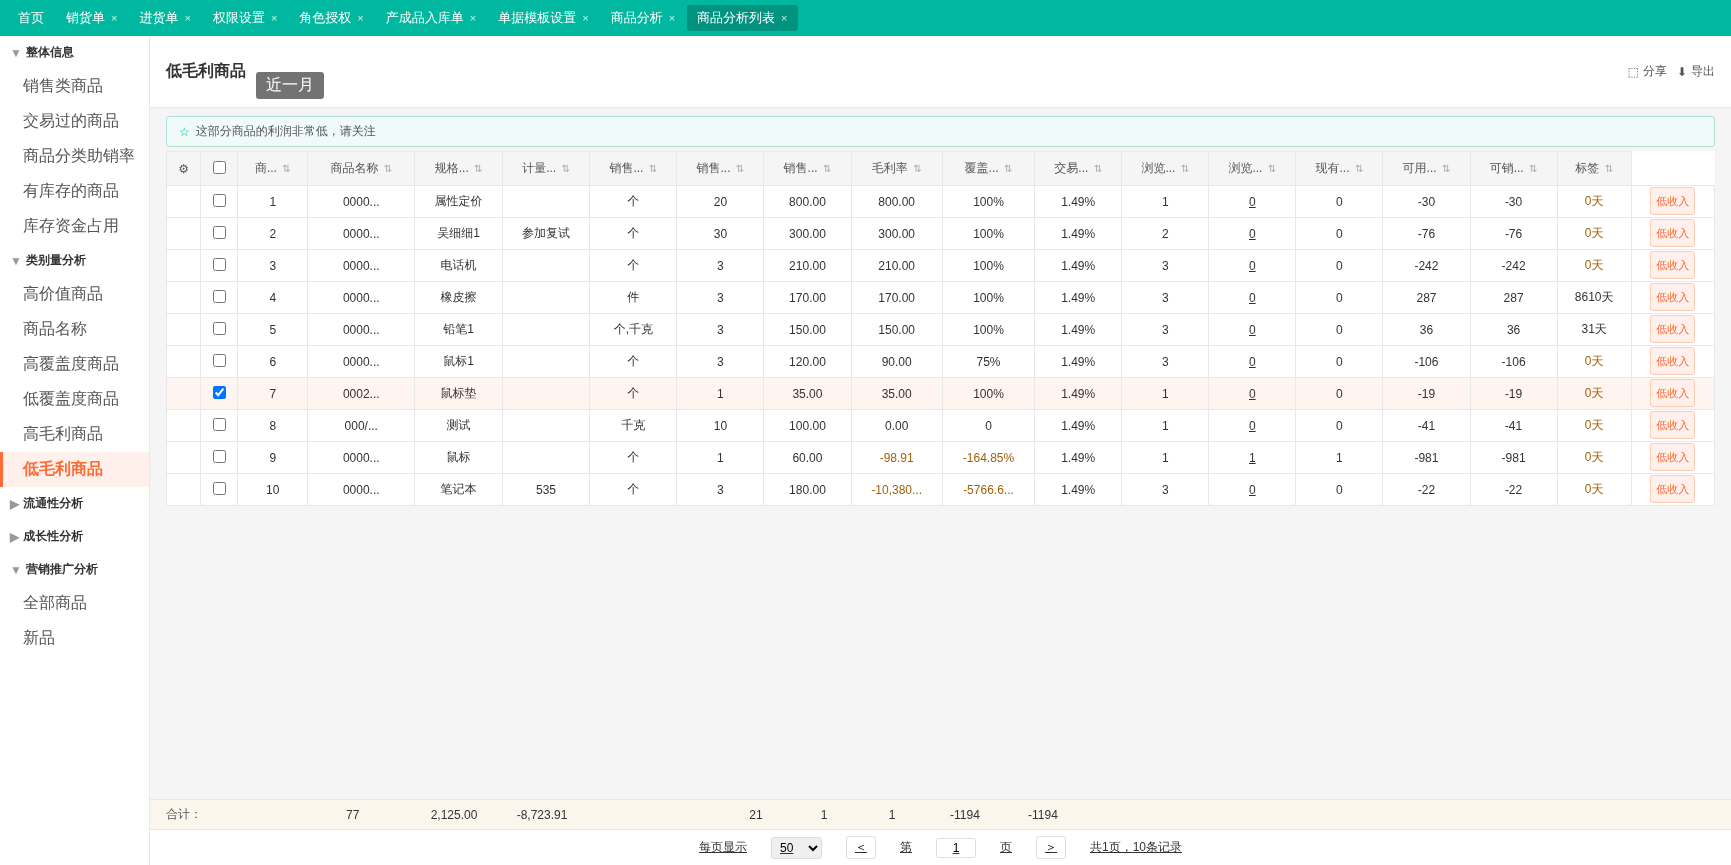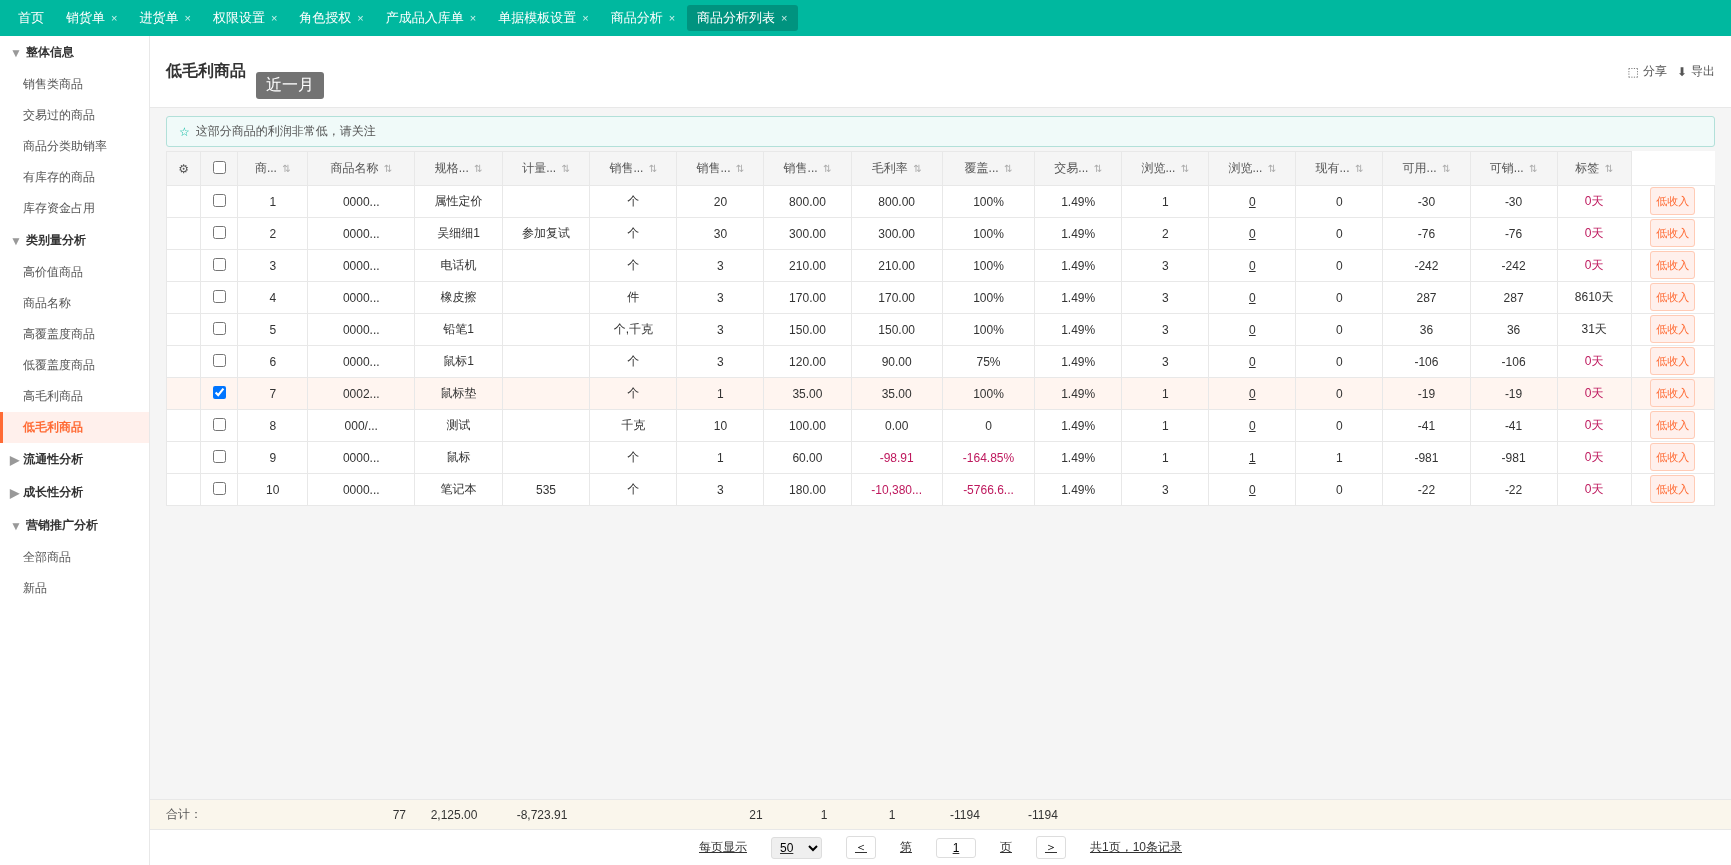--- a/index.html
+++ b/index.html
@@ -47,21 +47,21 @@
       align-items: center;
       padding: 8px 10px;
       font-size: 12px;
       color: #333;
       cursor: pointer;
       font-weight: bold;
     }
     .sidebar-group-header .arrow { margin-right: 4px; color: #999; }
     .sidebar-item {
       padding: 7px 10px 7px 20px;
-      font-size: 12px;
+      font-size: 16px;
       color: #555;
       cursor: pointer;
       border-left: 3px solid transparent;
     }
     .sidebar-item.active { background: #fff0ec; color: #ff6b35; border-left: 3px solid #ff6b35; font-weight: bold; }
 
     
     .content {
       flex: 1;
       display: flex;
@@ -174,21 +174,21 @@
     tr.highlighted td { background: #fff5f0; }
     .tag-badge {
       background: #fff0ec;
       color: #ff6b35;
       border: 1px solid #ffcbb5;
       border-radius: 3px;
       padding: 7px 5px;
       font-size: 11px;
     }
     .link-val { color: #333; text-decoration: underline; cursor: pointer; }
-    .red-text { color: #be185d; }
+    .red-text { color: #a16207; }
 
     
     .summary-bar {
       display: flex;
       align-items: center;
       padding: 6px 16px;
       background: #faf6ec;
       border-top: 1px solid #e8e8e8;
       font-size: 12px;
       gap: 8px;
@@ -571,21 +571,21 @@
     <td class="red-text">0天</td>
     <td><span class="tag-badge">低收入</span></td>
   </tr>
           </tbody>
       </table>
     </div>
 
     <div class="summary-bar">
       <span class="summary-label">合计：</span>
       <span style="flex:0 0 120px;"></span>
-      <span style="flex:0 0 60px;text-align:right;">77</span>
+      <span style="flex:0 0 60px;text-align:left;">77</span>
       <span style="flex:0 0 80px;text-align:center;">2,125.00</span>
       <span style="flex:0 0 80px;text-align:center;">-8,723.91</span>
       <span style="flex:0 0 60px;"></span>
       <span style="flex:0 0 60px;"></span>
       <span style="flex:0 0 60px;text-align:center;">21</span>
       <span style="flex:0 0 60px;text-align:center;">1</span>
       <span style="flex:0 0 60px;text-align:center;">1</span>
       <span style="flex:0 0 70px;text-align:center;">-1194</span>
       <span style="flex:0 0 70px;text-align:center;">-1194</span>
     </div>

